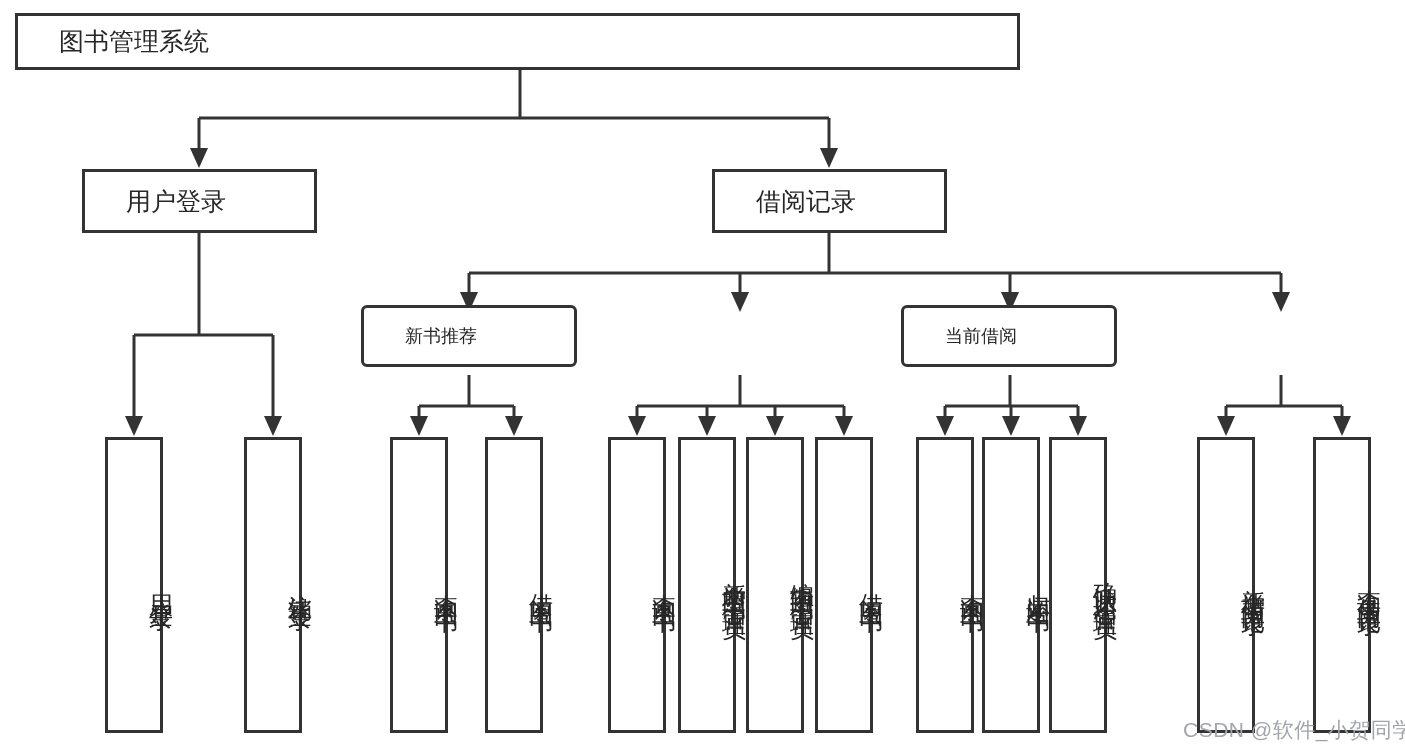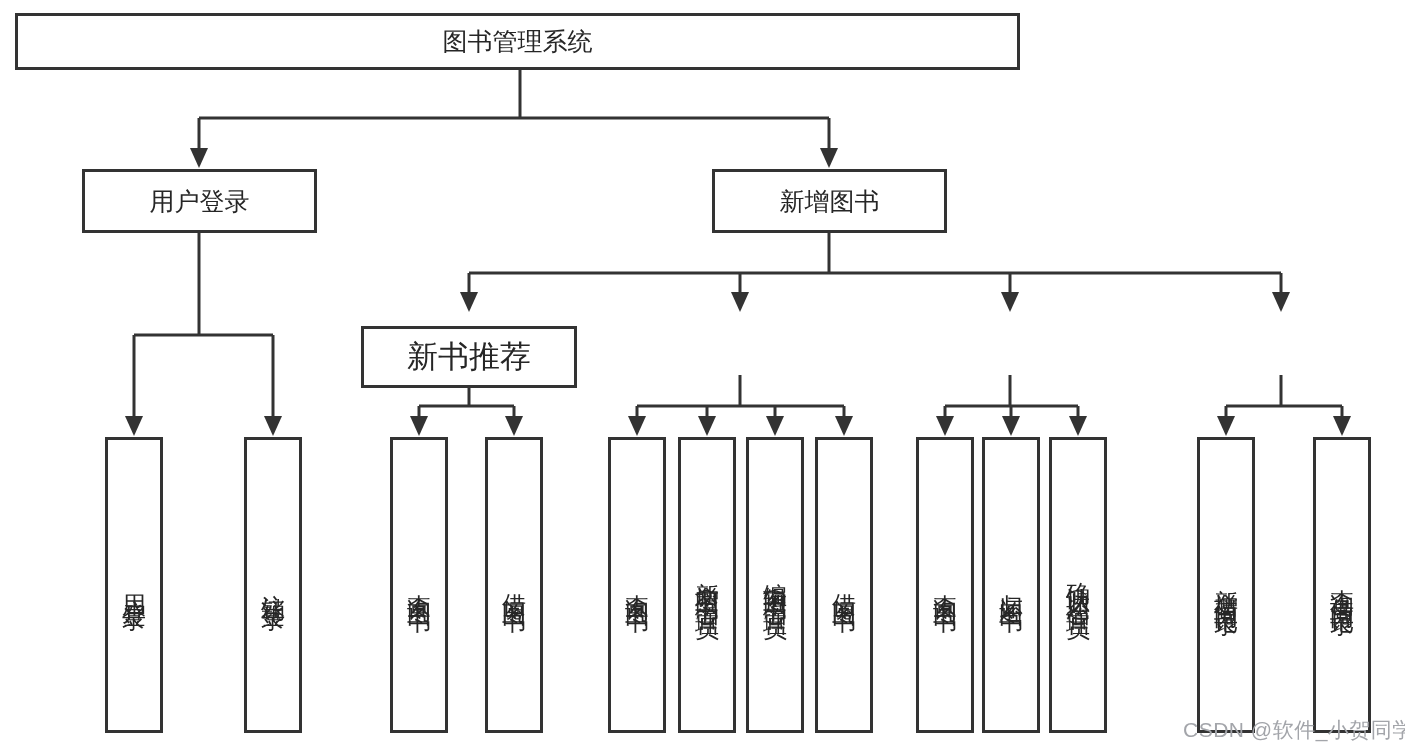--- a/index.html
+++ b/index.html
@@ -35,28 +35,29 @@
   svg.connectors polygon {
     fill: var(--line);
   }
 
   .node {
     position: absolute;
     border: 3px solid var(--line);
     background: var(--box-background);
     display: flex;
     align-items: center;
-    justify-content: center;
+    justify-content: flex-start;
     color: var(--text);
+    padding-left: 41px;
   }
   .node span { white-space: nowrap; }
 
   .root-node { left: 15px; top: 13px; width: 1005px; height: 57px; font-size: 25px; }
   .l2 { top: 169px; width: 235px; height: 64px; font-size: 25px; }
-  .l3 { top: 326px; width: 216px; height: 62px; font-size: 31px; }
+  .l3 { top: 305px; width: 216px; height: 62px; font-size: 18px; border-radius: 6px; }
 
   .leaf { top: 437px; width: 58px; height: 296px; }
   .leaf span {
     writing-mode: vertical-rl;
     text-orientation: mixed;
     font-size: 24px;
     letter-spacing: 5px;
     line-height: 1;
   }
 
@@ -139,26 +140,29 @@
   </svg>
 
   <div class="node root-node">
     <span>图书管理系统</span>
   </div>
 
   <div class="node l2" style="left:82px">
     <span>用户登录</span>
   </div>
   <div class="node l2" style="left:712px">
-    <span>新增图书</span>
+    <span>借阅记录</span>
   </div>
 
   <div class="node l3" style="left:361px">
     <span>新书推荐</span>
   </div>
+  <div class="node l3" style="left:901px">
+    <span>当前借阅</span>
+  </div>
 
   <div class="node leaf" style="left:105px">
     <span>用户登录</span>
   </div>
   <div class="node leaf" style="left:244px">
     <span>注销登录</span>
   </div>
 
   <div class="node leaf" style="left:390px">
     <span>查询图书</span>

